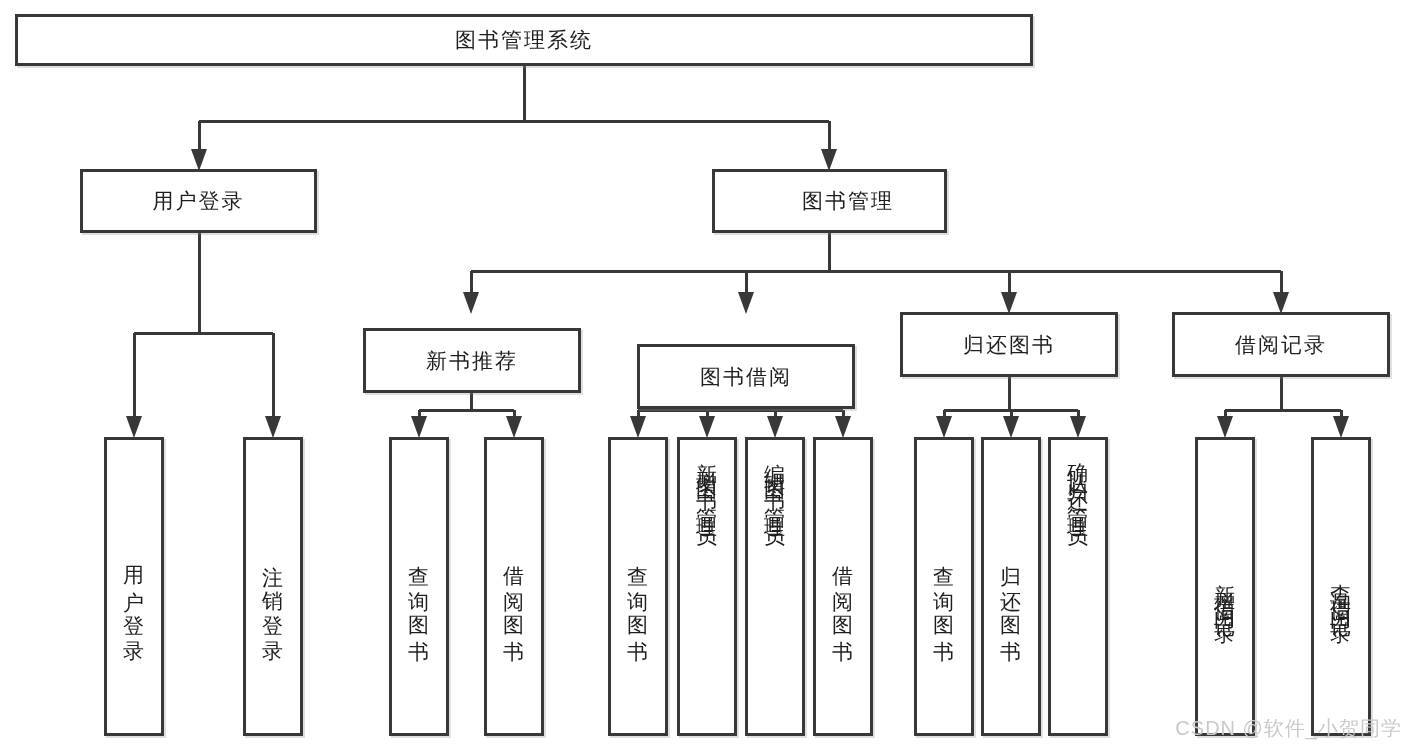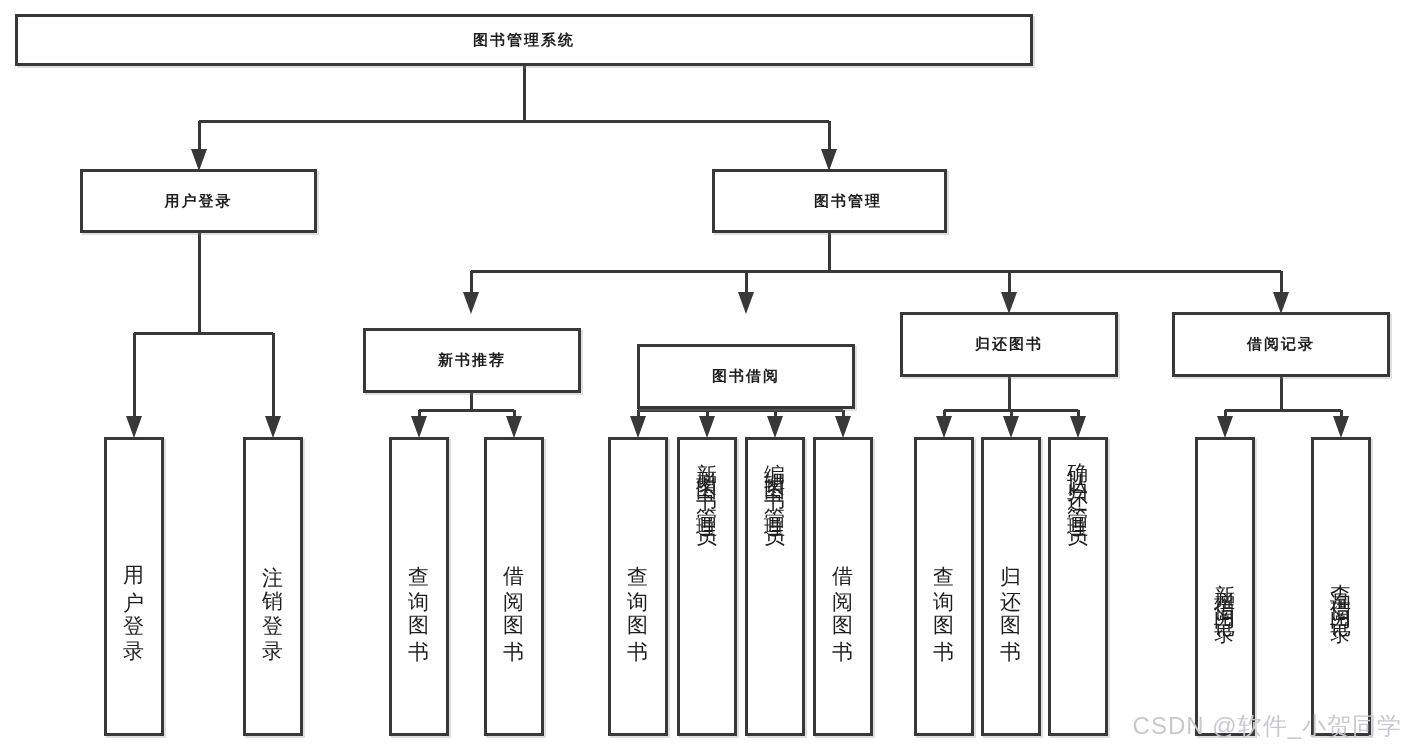--- a/index.html
+++ b/index.html
@@ -6,33 +6,33 @@
   .canvas{
     position:relative;width:1405px;height:747px;background:#ffffff;overflow:hidden;
     font-family:"Liberation Sans",sans-serif;color:#1e1e1e;
   }
   svg.connectors{position:absolute;left:0;top:0;z-index:1;}
   .node{
     position:absolute;box-sizing:border-box;background:#ffffff;
     border:3px solid #383838;display:flex;align-items:center;justify-content:center;
     box-shadow:2px 2px 0 rgba(140,140,140,0.28);z-index:2;
   }
-  .hlabel{font-size:15px;letter-spacing:2px;white-space:nowrap;font-weight:bold;}
+  .hlabel{font-size:21px;letter-spacing:2px;white-space:nowrap;}
   .vbox{flex-direction:column;}
   .vtext{
     writing-mode:vertical-rl;text-orientation:mixed;
     font-size:21px;line-height:1;white-space:nowrap;
   }
   .s4{letter-spacing:25px;margin-top:25px;}
   .s6{letter-spacing:8px;margin-top:8px;}
   .s9{letter-spacing:9px;}
   .vbox.top{justify-content:flex-start;padding-top:6px;}
   .watermark{
     position:absolute;right:3px;bottom:5px;z-index:5;
-    font-size:24px;color:#c9c9cd;letter-spacing:1px;white-space:nowrap;
+    font-size:20px;color:#c9c9cd;letter-spacing:1px;white-space:nowrap;
   }
 </style>
 </head>
 <body>
 
 <div class="canvas">
 
   <svg class="connectors" width="1405" height="747">
     <g stroke="#383838" stroke-width="3" fill="none" shape-rendering="crispEdges">
 

